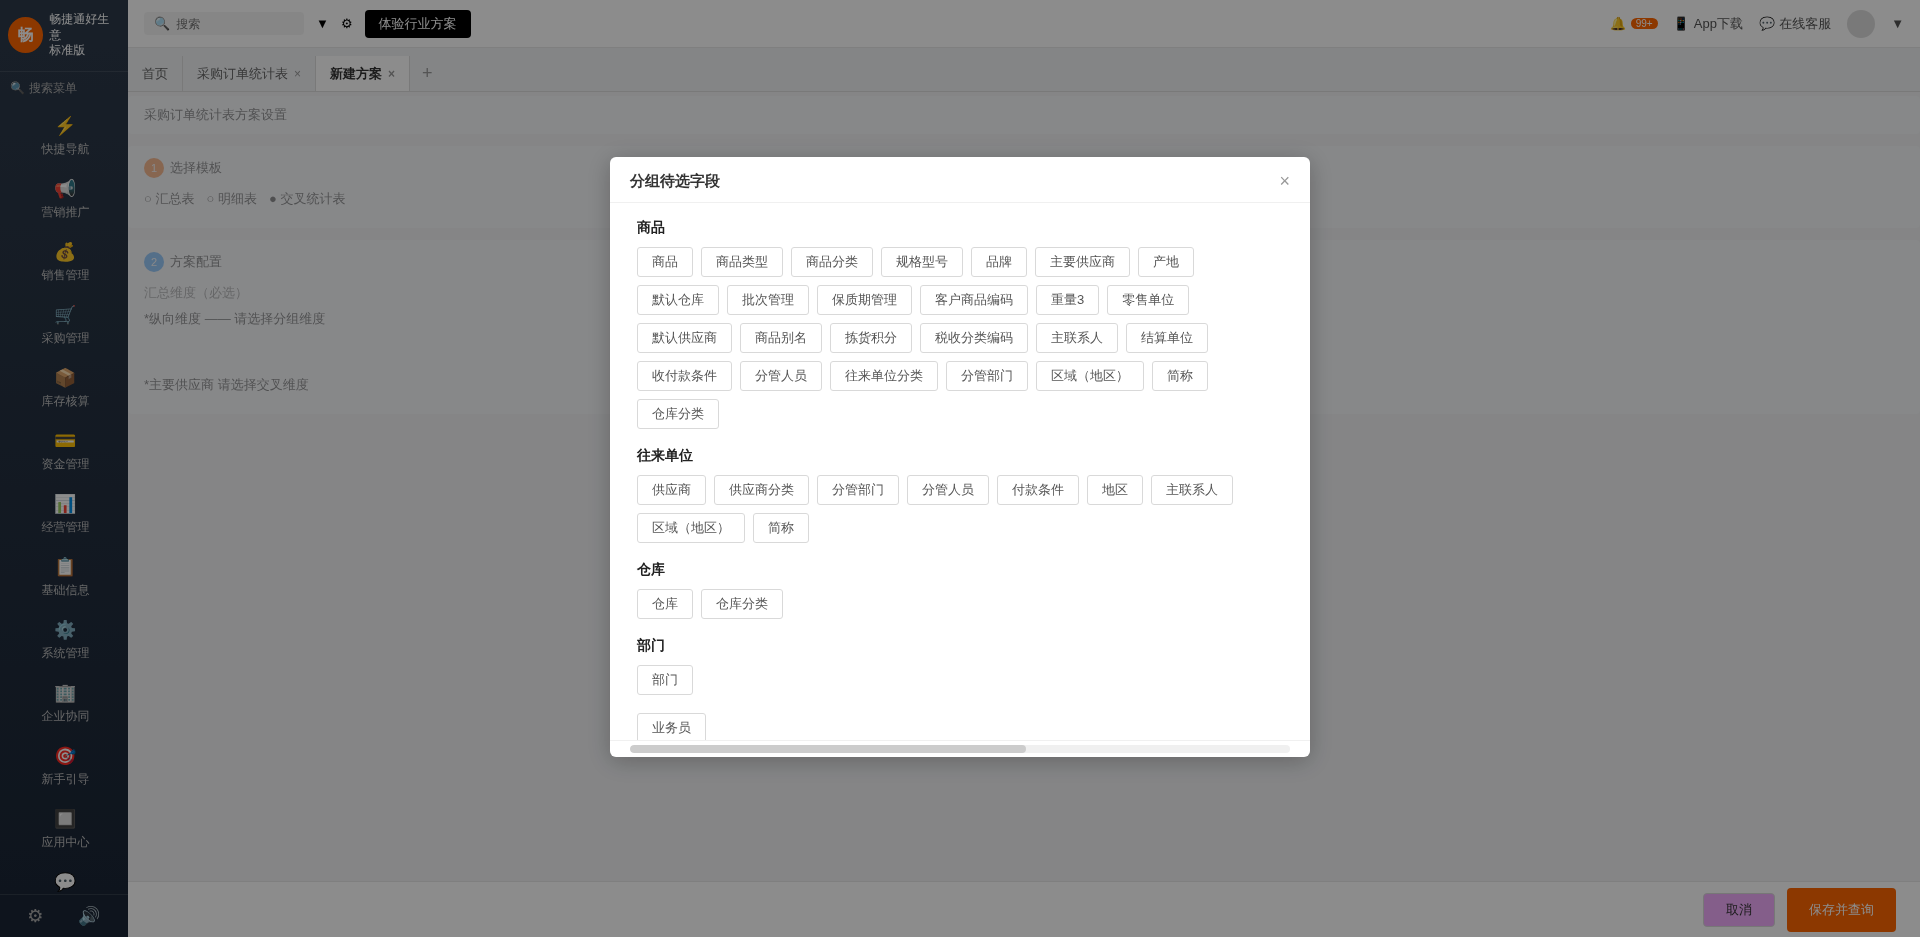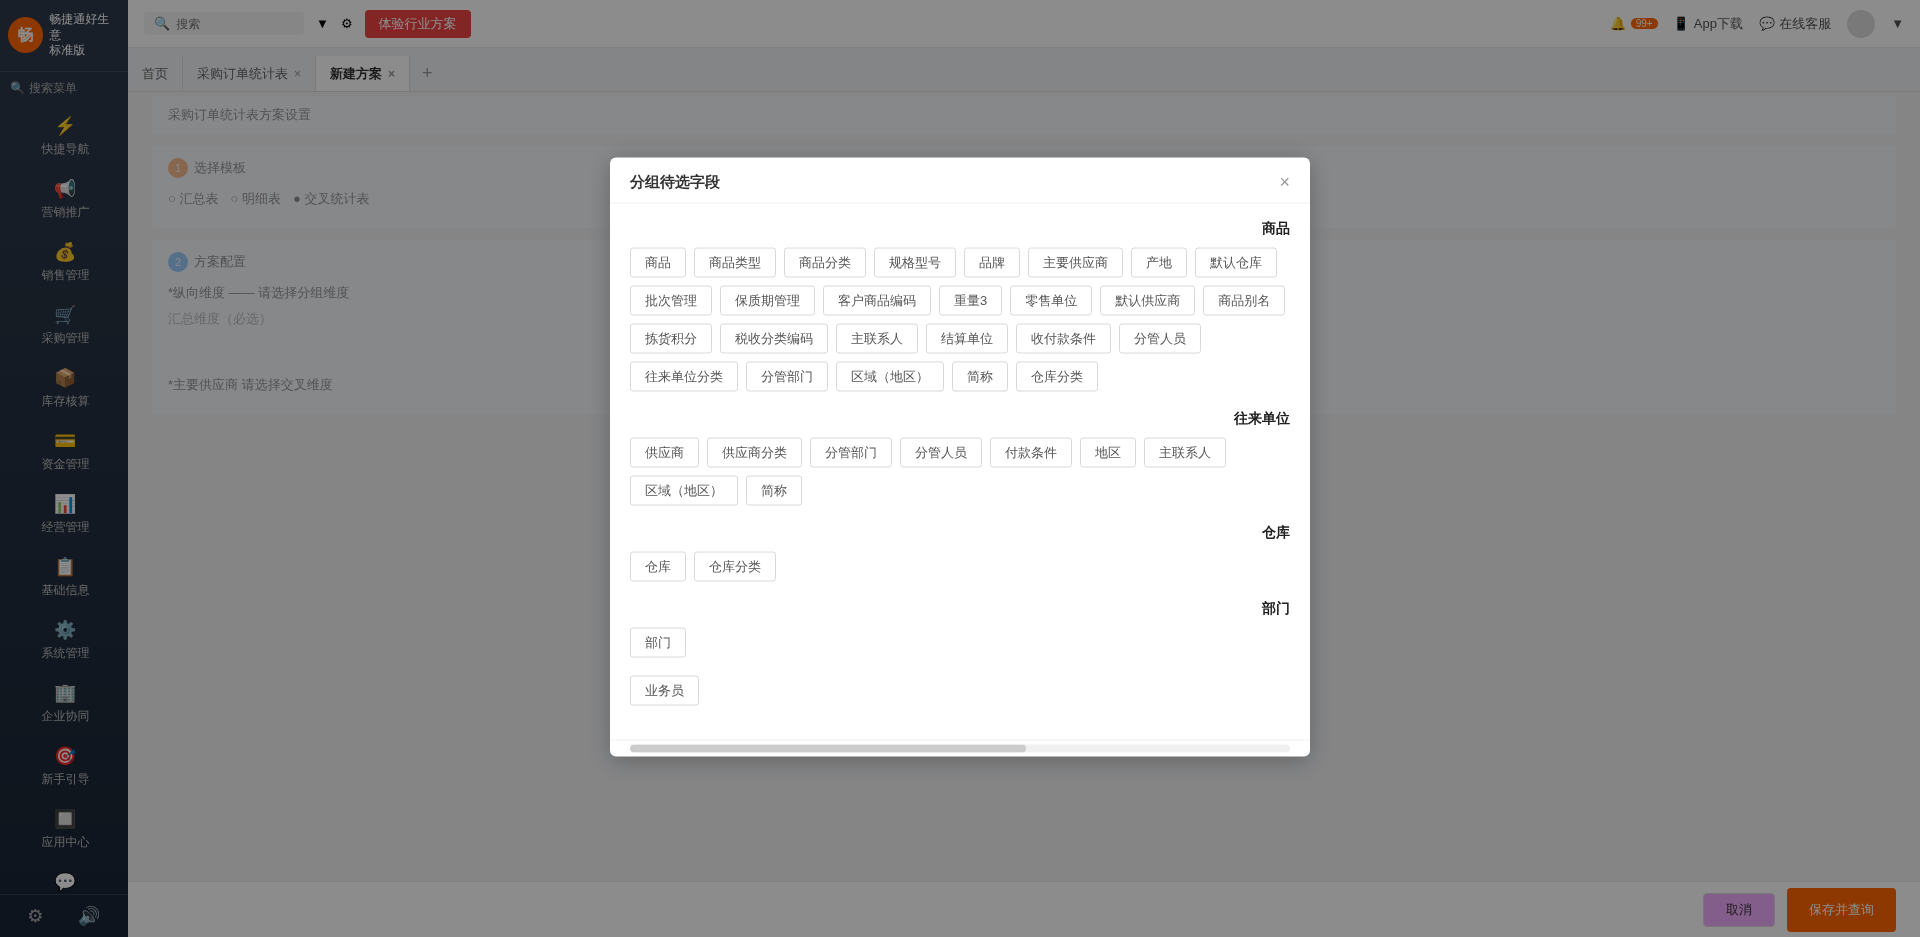--- a/index.html
+++ b/index.html
@@ -47,21 +47,21 @@
       padding: 0 16px; gap: 12px; z-index: 99;
       border-bottom: 1px solid #e8e8e8;
     }
     .header-search {
       display: flex; align-items: center; gap: 6px;
       background: #f5f5f5; border-radius: 4px; padding: 4px 10px;
       min-width: 160px;
     }
     .header-search input { border: none; background: none; outline: none; font-size: 12px; width: 100px; }
     .header-btn {
-      background: #ef4444; color: #fff; border: none; border-radius: 4px;
+      background: #000000; color: #fff; border: none; border-radius: 4px;
       padding: 5px 14px; font-size: 13px; cursor: pointer;
     }
     .header-right {
       margin-left: auto; display: flex; align-items: center; gap: 16px; color: #555;
     }
     .header-right-item { display: flex; align-items: center; gap: 4px; cursor: pointer; font-size: 13px; }
     .badge {
       background: #f60; color: #fff; border-radius: 10px;
       padding: 0 5px; font-size: 10px; min-width: 18px; text-align: center;
     }
@@ -80,21 +80,21 @@
     }
     .tab.active { background: #fff; color: #333; font-weight: 700; }
     .tab-close { color: #999; font-size: 12px; cursor: pointer; }
     .tab-add { padding: 0 12px; color: #999; font-size: 18px; display: flex; align-items: center; cursor: pointer; }
 
     
     .main {
       position: fixed; left: 128px; top: 84px; right: 0; bottom: 0;
       background: #f5f5f5; overflow: auto;
     }
-    .main-inner { padding: 12px 24px; }
+    .main-inner { padding: 12px 0; }
 
     
     .overlay {
       position: fixed; inset: 0; background: rgba(0,0,0,0.45); z-index: 200;
     }
 
     
     .dialog {
       position: fixed; left: 50%; top: 50%; transform: translate(-50%, -52%);
       width: 700px; max-height: 600px;
@@ -102,21 +102,21 @@
       display: flex; flex-direction: column;
       box-shadow: 0 4px 24px rgba(0,0,0,0.25);
     }
     .dialog-header {
       display: flex; align-items: center; justify-content: space-between;
       padding: 14px 20px 10px 20px;
       border-bottom: 1px solid #f0f0f0;
     }
     .dialog-title { font-size: 15px; font-weight: 600; color: #333; }
     .dialog-close { cursor: pointer; color: #999; font-size: 18px; }
-    .dialog-body { flex: 1; overflow-y: auto; padding: 16px 20px; text-align: right; }
+    .dialog-body { flex: 1; overflow-y: auto; padding: 16px 27px; }
 
     
     .field-group { margin-bottom: 18px; }
     .field-group-title { font-size: 14px; font-weight: 600; color: #222; margin-bottom: 10px; }
     .field-tags { display: flex; flex-wrap: wrap; gap: 8px; }
     .field-tag {
       padding: 5px 14px; border: 1px solid #d9d9d9; border-radius: 3px;
       font-size: 13px; color: #555; cursor: pointer; background: #fff;
       white-space: nowrap;
     }
@@ -297,24 +297,24 @@
       </div>
     </div>
     <div class="form-section">
       <div class="step-bar">
         <div class="step">
             <div class="step-num blue">2</div>
             <span>方案配置</span>
           </div>
       </div>
       <div class="form-row">
+          <span class="form-label">汇总维度（必选）</span>
+        </div>
+      <div class="form-row">
           <span>*纵向维度 —— 请选择分组维度</span>
-        </div>
-      <div class="form-row">
-          <span class="form-label">汇总维度（必选）</span>
         </div>
       <div style="height:40px"></div>
       <div class="form-row">
           <span>*主要供应商 请选择交叉维度</span>
         </div>
     </div>
   </div>
 </div>
 
 <div class="overlay"></div>

